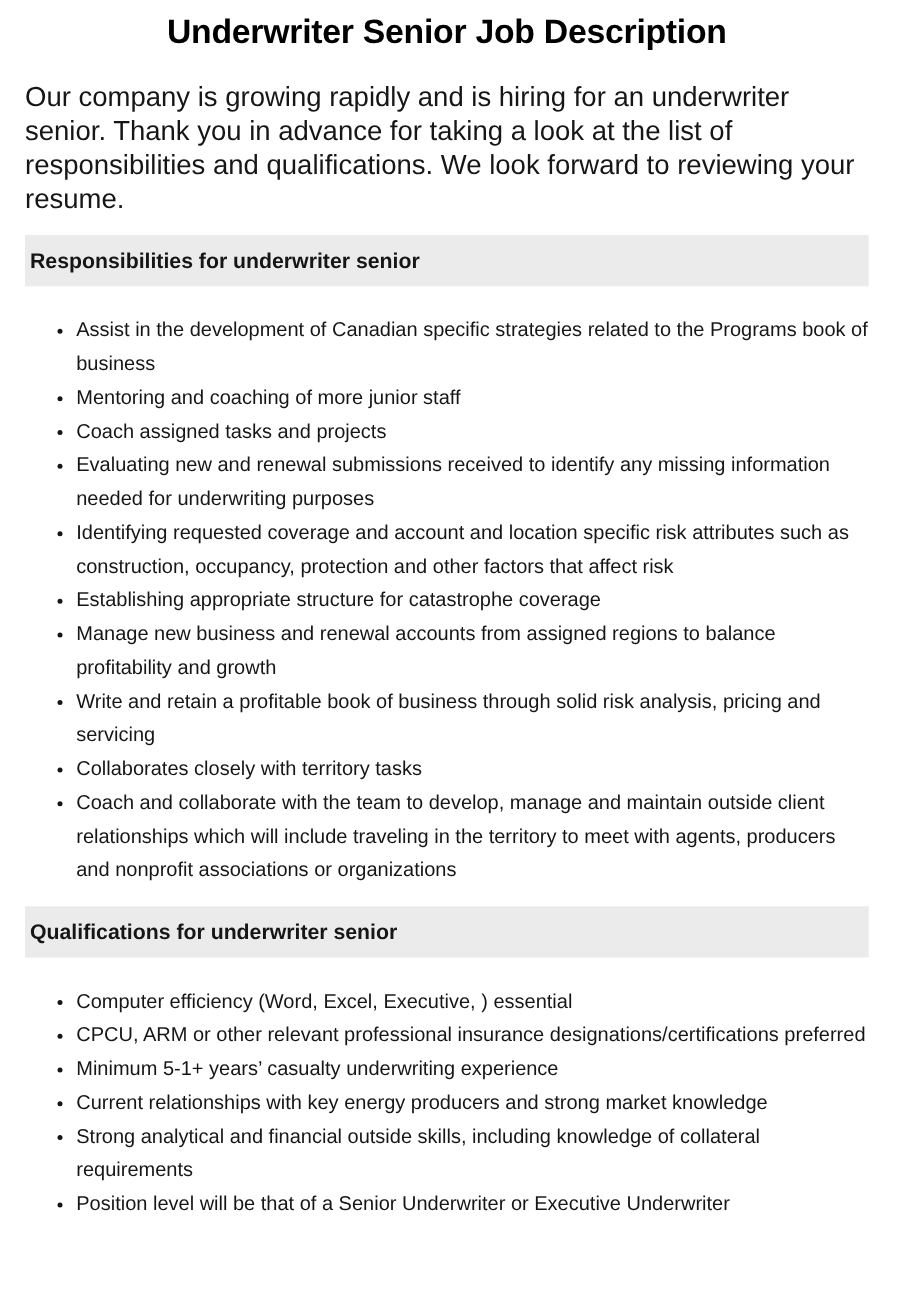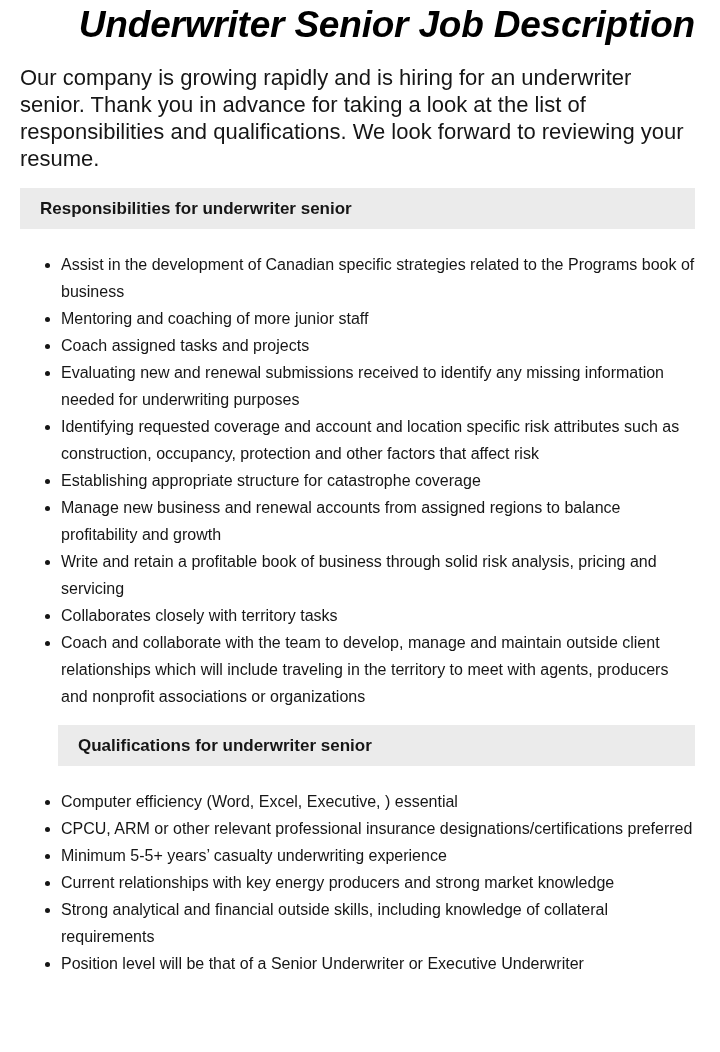--- a/index.html
+++ b/index.html
@@ -11,47 +11,45 @@
     color: var(--text, #161616);
     font-family: "Liberation Sans", sans-serif;
     overflow: hidden;
   }
   .page {
     padding: 4px 25px 0 20px;
   }
   .page-title {
     margin: 0;
     padding-top: 2px;
-    text-align: right;
-    font-size: 37px;
+    text-align: center;
+    font-size: 27px;
     line-height: 38px;
     font-weight: 700;
     color: var(--title-text, #000000);
     letter-spacing: -0.2px;
-    font-style: italic;
   }
   .intro {
     margin: 20px 0 0;
     font-size: 22px;
     line-height: 27px;
   }
   .section-bar {
     margin-top: 16px;
     background: var(--section-header-bg, #ebebeb);
     height: 41px;
     line-height: 41px;
-    padding-left: 20px;
+    padding-left: 4px;
     font-size: 17px;
     font-weight: 700;
     white-space: nowrap;
     overflow: hidden;
   }
   section + section .section-bar {
     margin-top: 15px;
-    margin-left: 38px;
   }
   ul.bullets {
     margin: 22px 0 0;
     padding: 0 0 0 41px;
     font-size: 16px;
     line-height: 27px;
   }
   ul.bullets li {
     margin: 0;
     padding: 0;
@@ -97,21 +95,21 @@
   </section>
 
   <section>
     <div class="section-bar">Qualifications for underwriter senior</div>
     <ul class="bullets">
 
         <li>Computer efficiency (Word, Excel, Executive, ) essential</li>
 
         <li>CPCU, ARM or other relevant professional insurance designations/certifications preferred</li>
 
-        <li>Minimum 5-5+ years’ casualty underwriting experience</li>
+        <li>Minimum 5-1+ years’ casualty underwriting experience</li>
 
         <li>Current relationships with key energy producers and strong market knowledge</li>
 
         <li>Strong analytical and financial outside skills, including knowledge of collateral requirements</li>
 
         <li>Position level will be that of a Senior Underwriter or Executive Underwriter</li>
       </ul>
   </section>
 
 </div>

